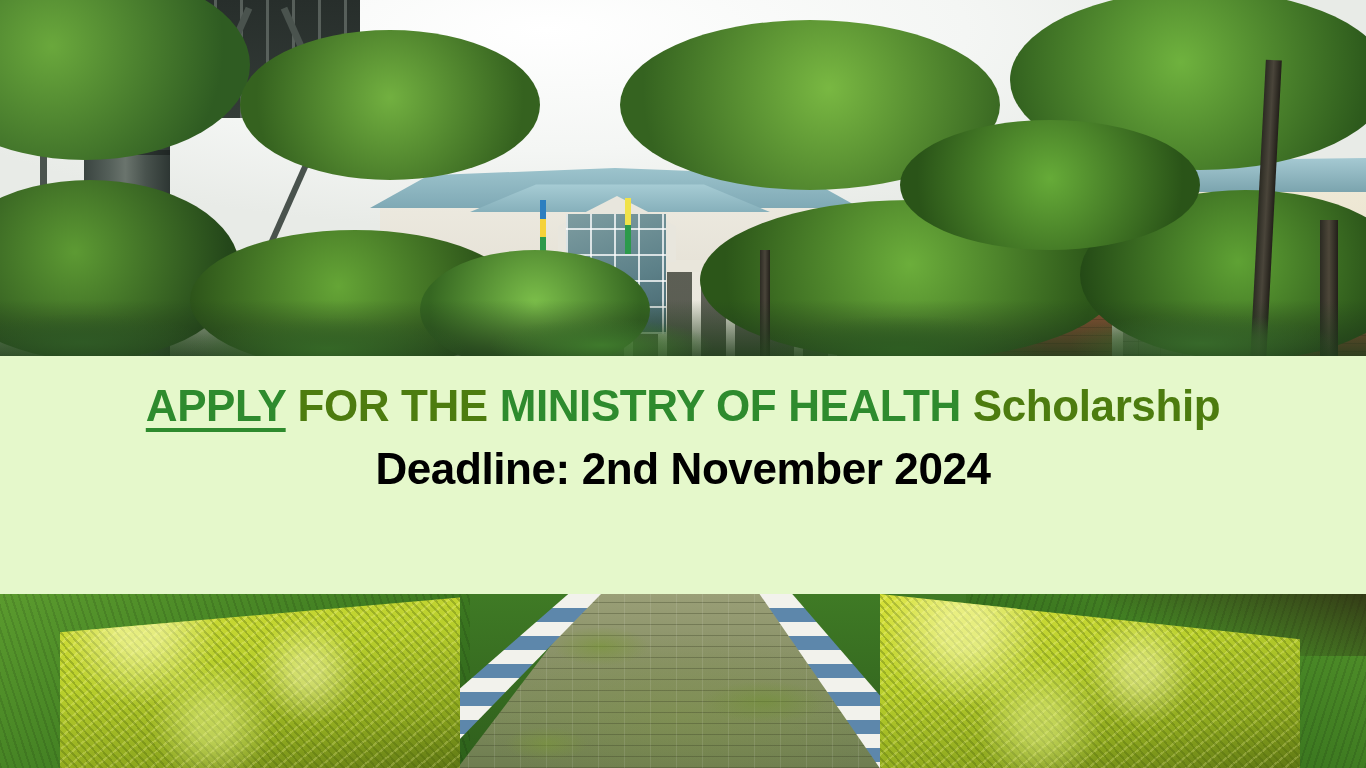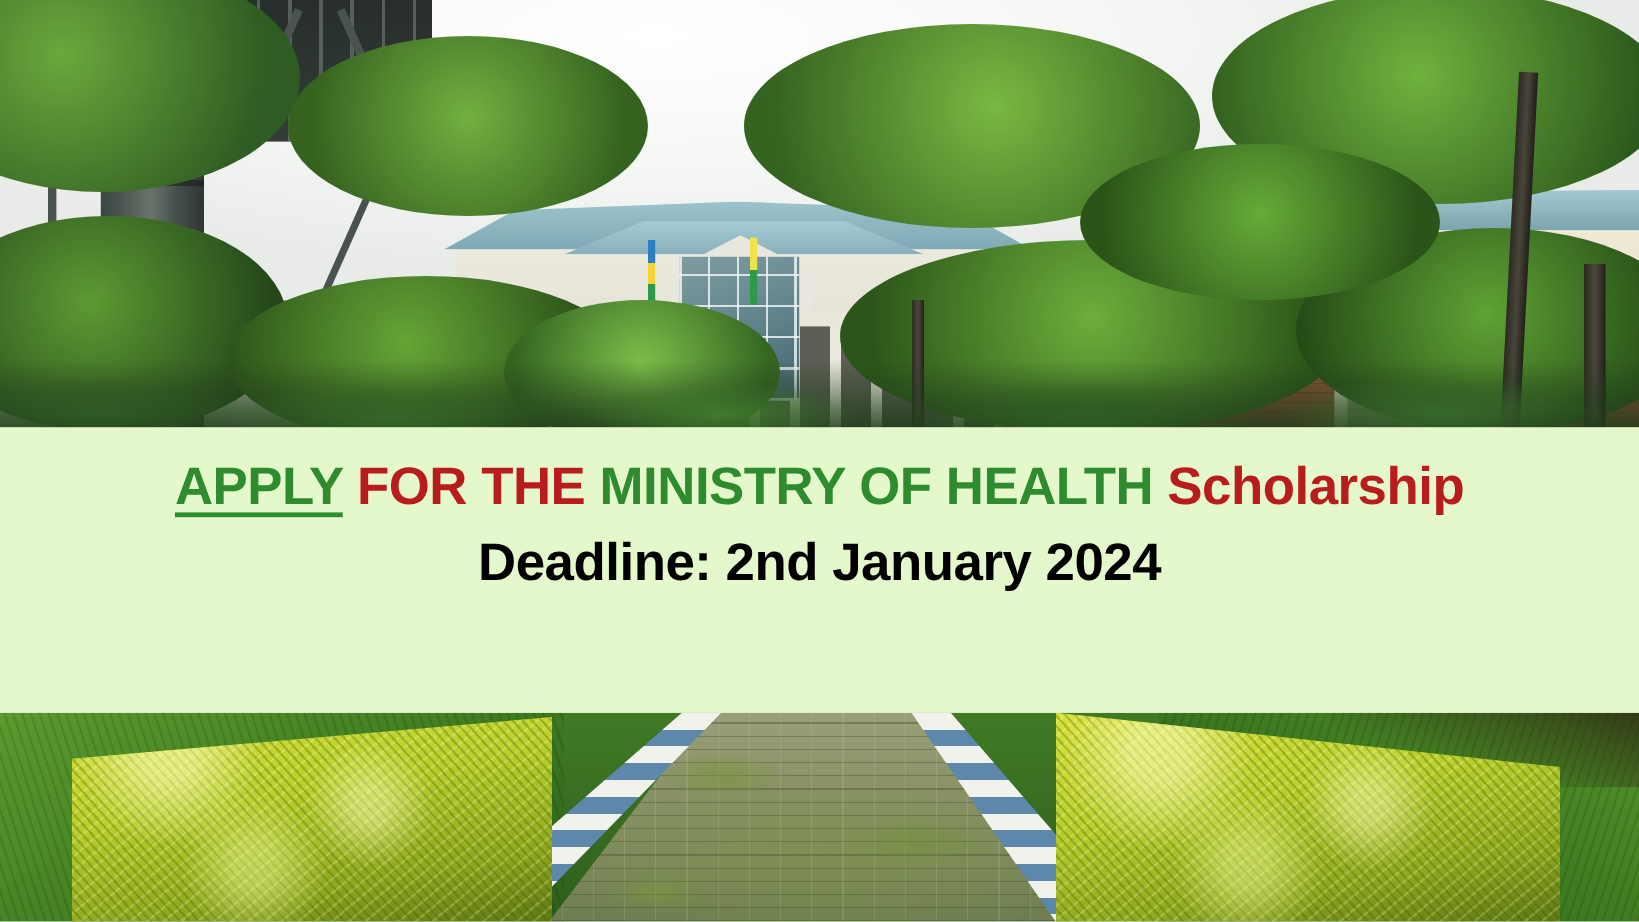--- a/index.html
+++ b/index.html
@@ -268,21 +268,21 @@
     color:#000000;
     white-space:nowrap;
   }
   .hl-apply {
     color:#2e8b2e;
     text-decoration:underline;
     text-decoration-thickness:4px;
     text-underline-offset:7px;
   }
   .hl-moh { color:#2e8b2e; }
-  .hl-plain { color:#b91c1c; }
+  .hl-plain { color:#4d7c0f; }
 
   .subline {
     position:absolute; left:0; top:88px; width:1366px;
     text-align:center;
     font-size:44px;
     font-weight:bold;
     letter-spacing:-0.4px;
     color:#000000;
     white-space:nowrap;
   }
@@ -361,17 +361,17 @@
     <div class="kerb left"></div>
     <div class="kerb right"></div>
     <div class="hedge left"></div>
     <div class="hedge right"></div>
   </div>
 
   <div class="banner">
 
     <div class="headline"><span class="hl-apply">APPLY</span><span class="hl-plain"> FOR THE </span><span class="hl-moh">MINISTRY OF HEALTH</span><span class="hl-plain">  Scholarship</span></div>
 
-    <div class="subline">Deadline: 2nd January 2024</div>
+    <div class="subline">Deadline: 2nd November 2024</div>
 
   </div>
 
 </div>
 
 </body></html>

